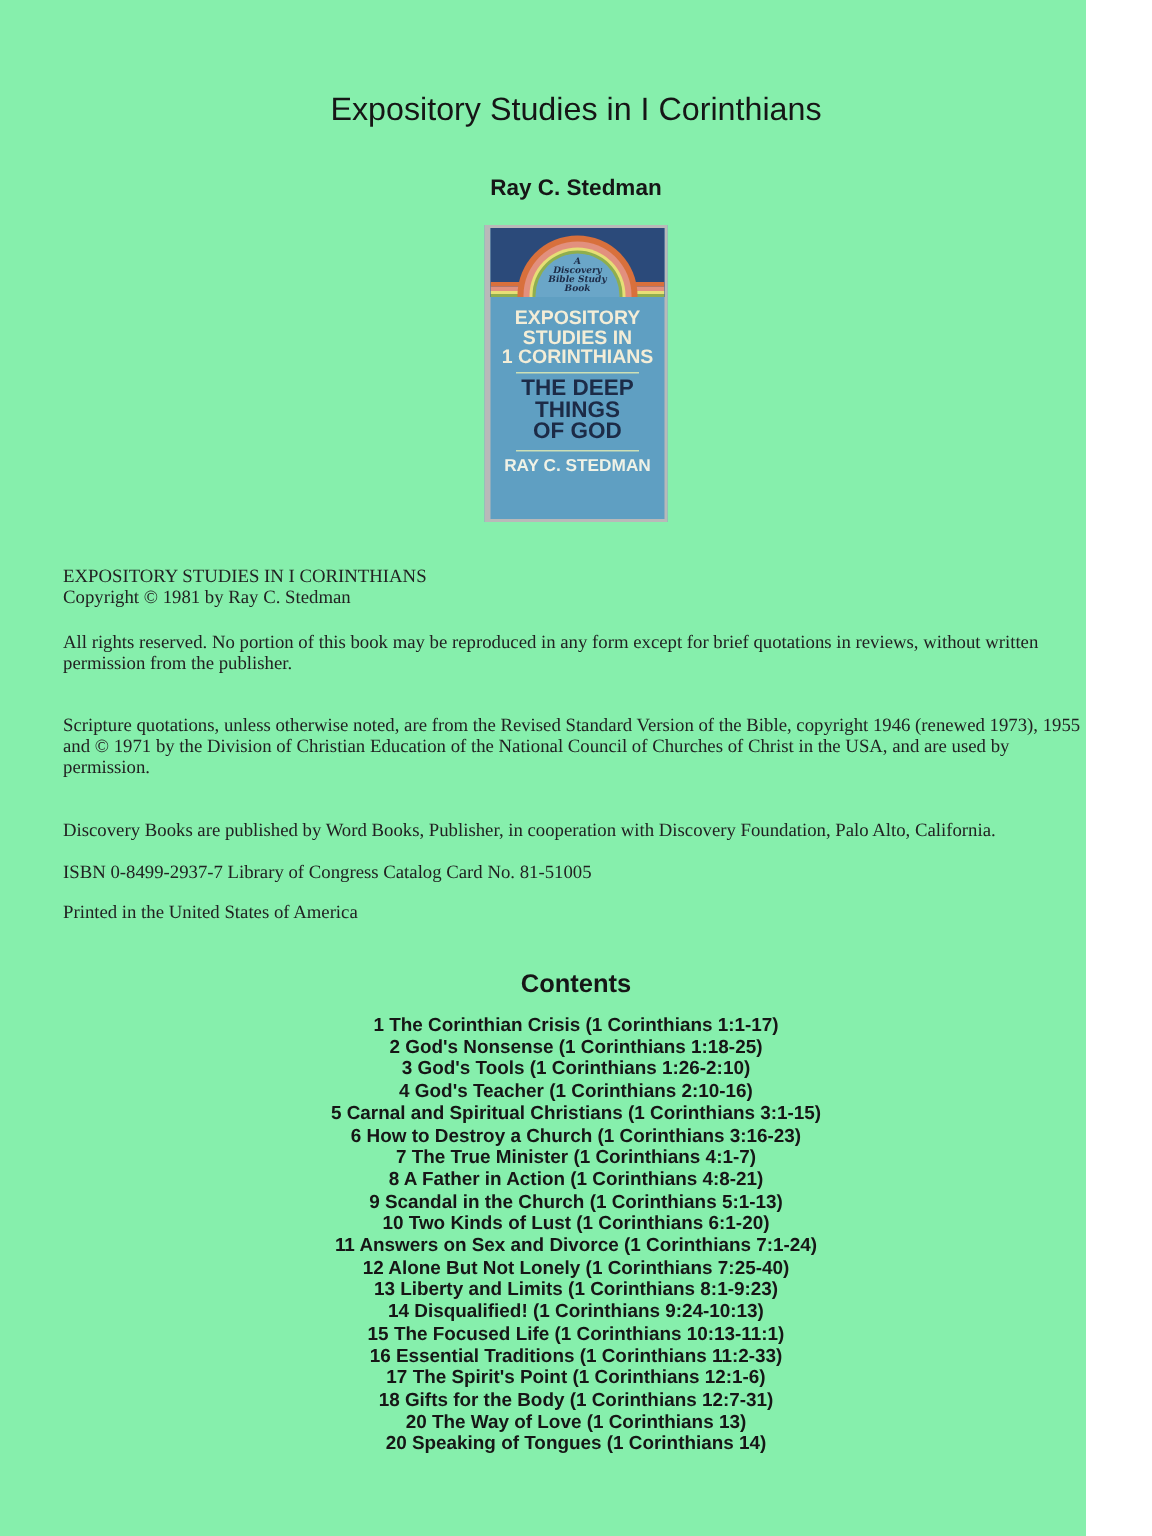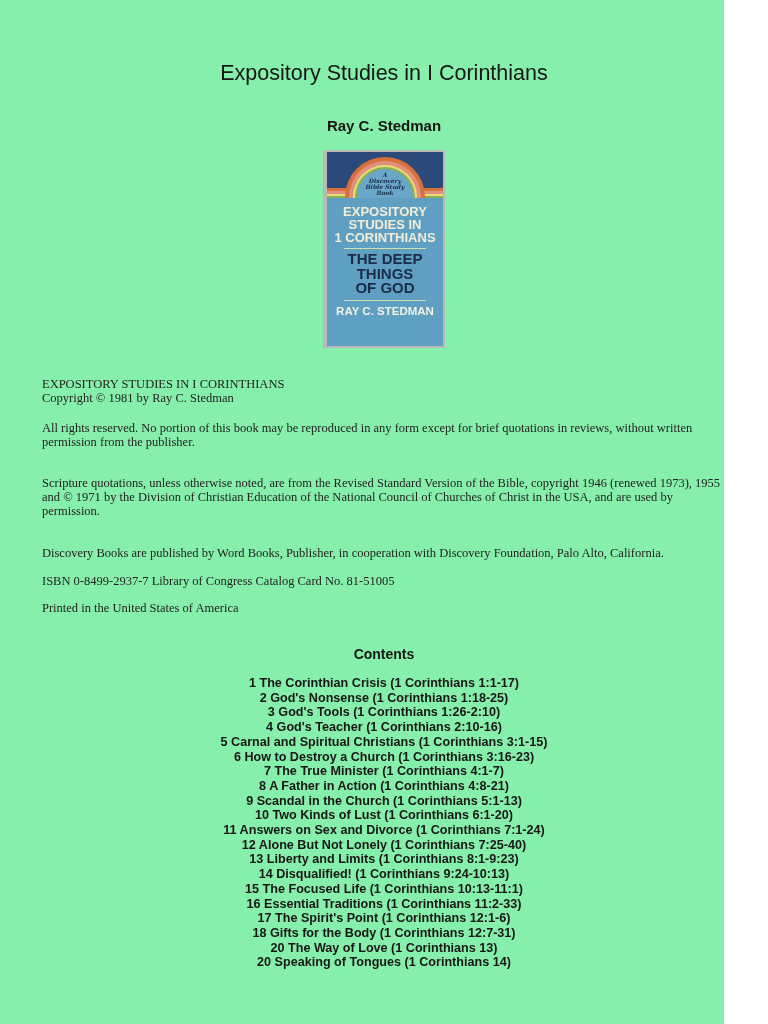--- a/index.html
+++ b/index.html
@@ -45,21 +45,21 @@
                 line-height:14px;color:#222;}
   .front-matter p{margin:0;white-space:pre-line;}
   .fm-rights{margin-top:16px !important;}
   .fm-scripture{margin-top:27px !important;}
   .fm-publisher{margin-top:28px !important;}
   .fm-isbn{margin-top:14px !important;}
   .fm-printed{margin-top:13px !important;}
 
   
   .contents-heading{position:absolute;top:646px;left:0;width:768px;text-align:center;
-                    font-size:14px;font-weight:700;color:#161616;}
+                    font-size:17px;font-weight:700;color:#161616;}
   .toc{position:absolute;top:676px;left:0;width:768px;text-align:center;
        font-size:12.6px;font-weight:700;color:#161616;line-height:14.7px;}
   .toc-item{white-space:nowrap;}
 </style>
 </head>
 <body>
 
 <div class="page">
 
   <div class="doc-title">Expository Studies in I Corinthians</div>

